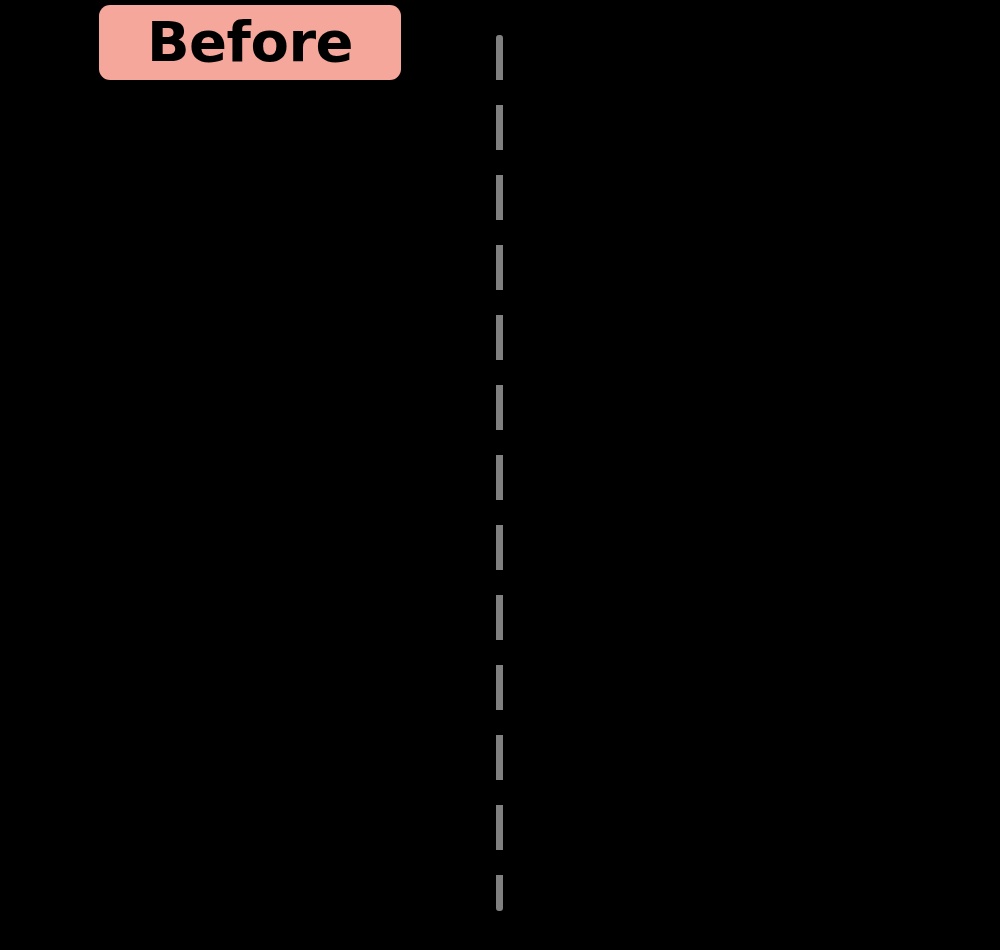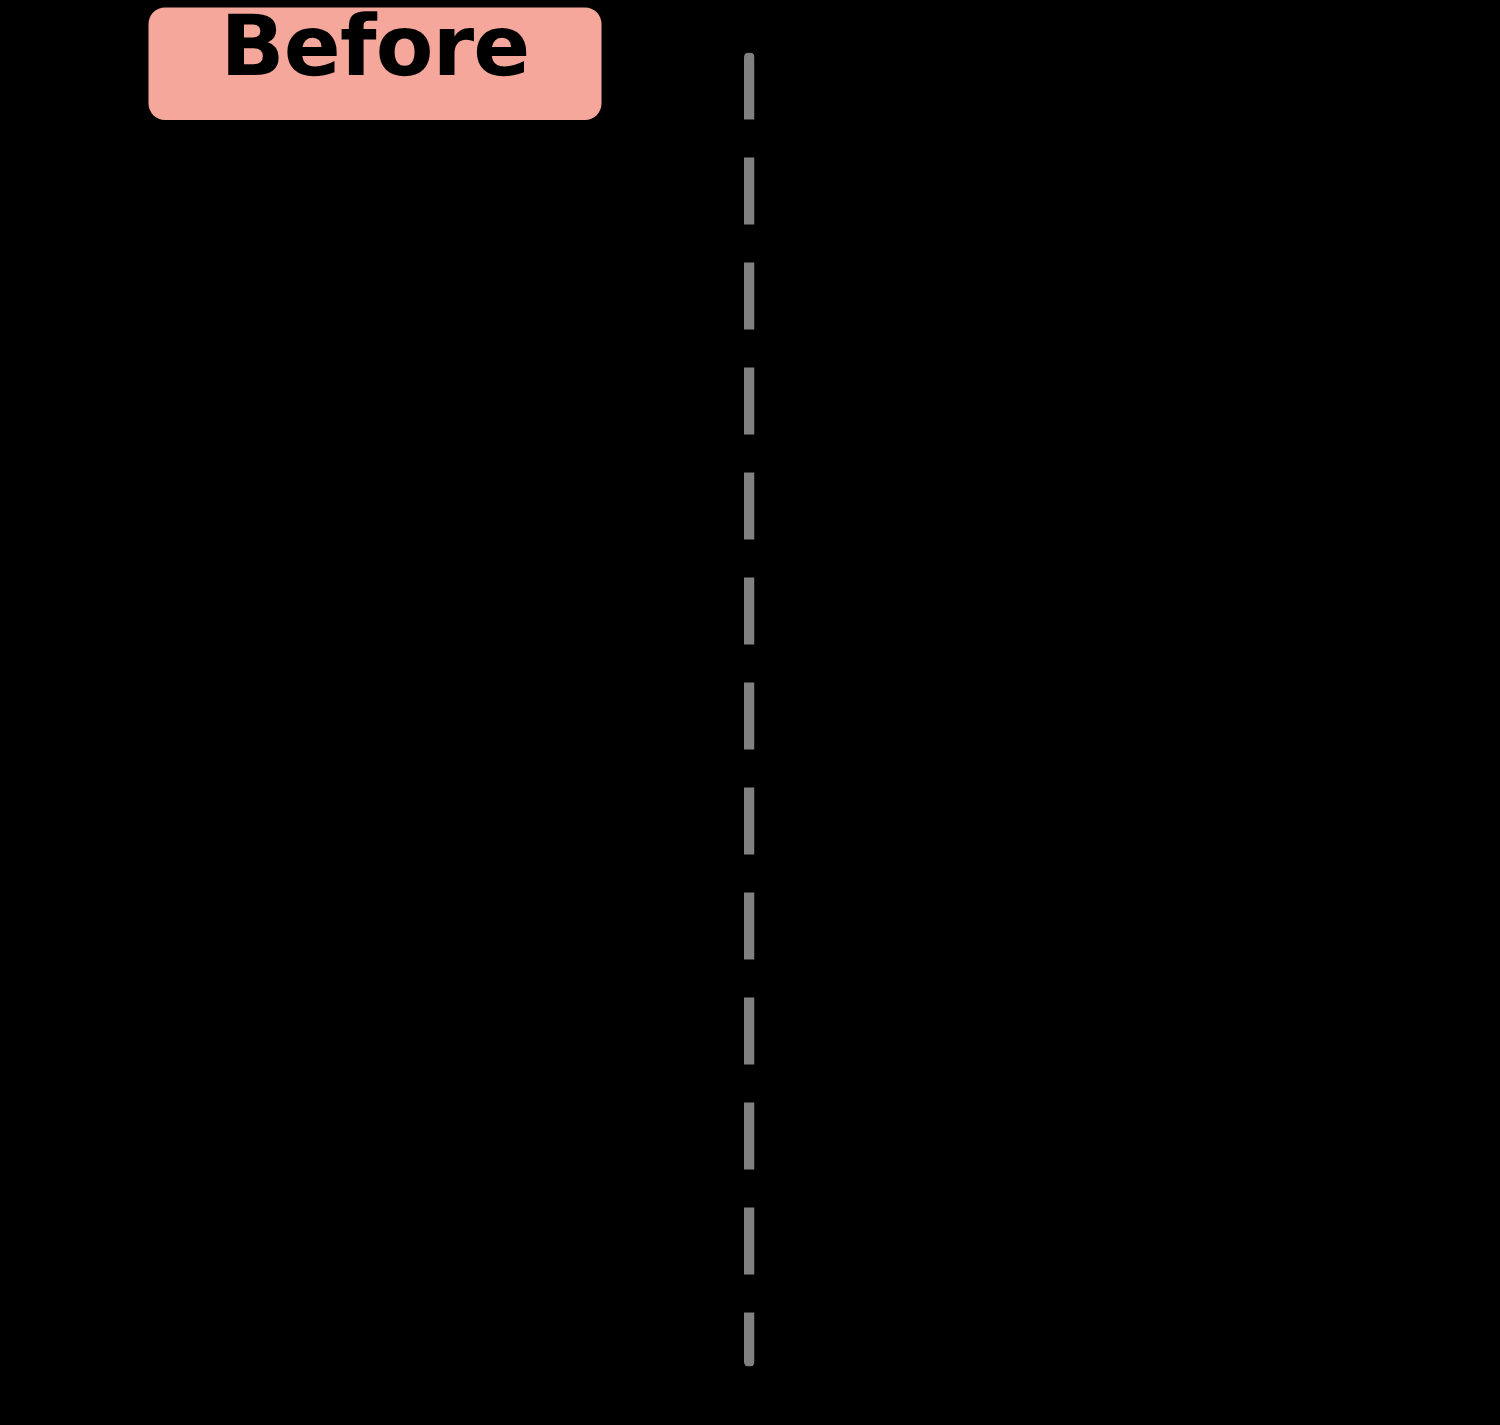--- a/index.html
+++ b/index.html
@@ -41,21 +41,21 @@
     background: transparent;
   }
 
   
   .badge {
     position: absolute;
     top: 5px;
     height: 75px;
     border-radius: 11px;
     display: flex;
-    align-items: flex-start;
+    align-items: center;
     justify-content: center;
     box-sizing: border-box;
     line-height: 1;
   }
   .badge-label {
     font-family: "DejaVu Sans", sans-serif;
     font-weight: bold;
     font-size: 56px;
     letter-spacing: -0.5px;
     color: #000000;

